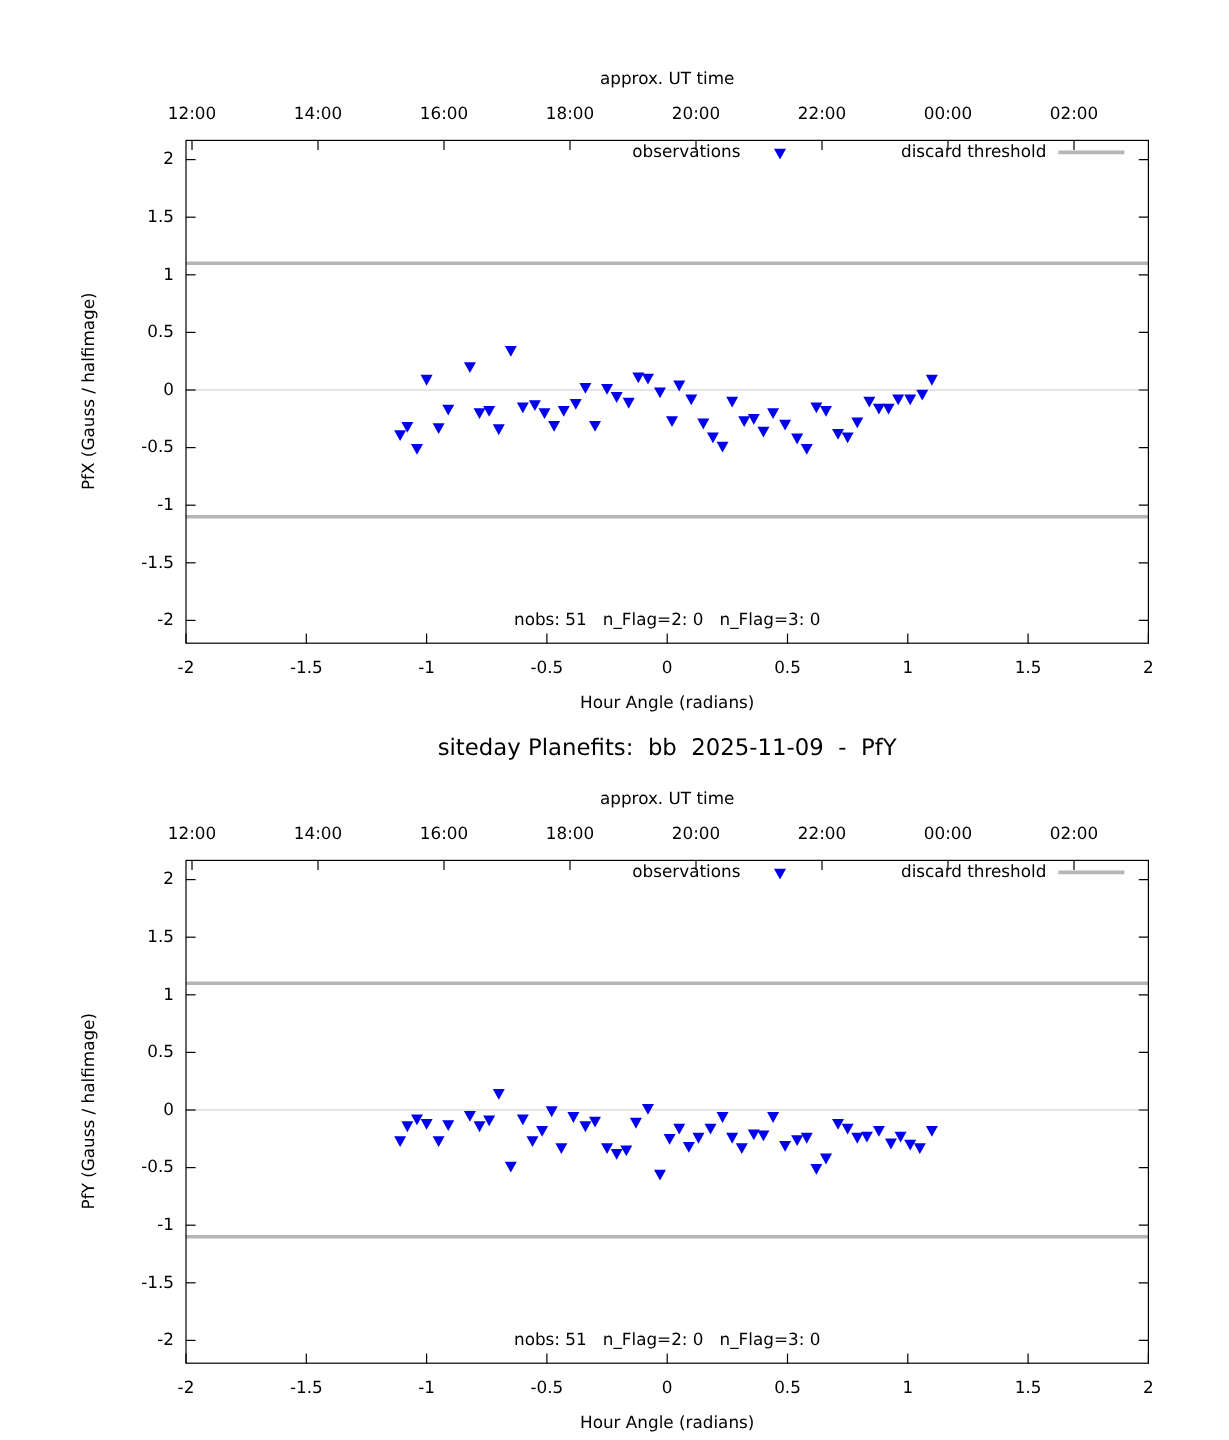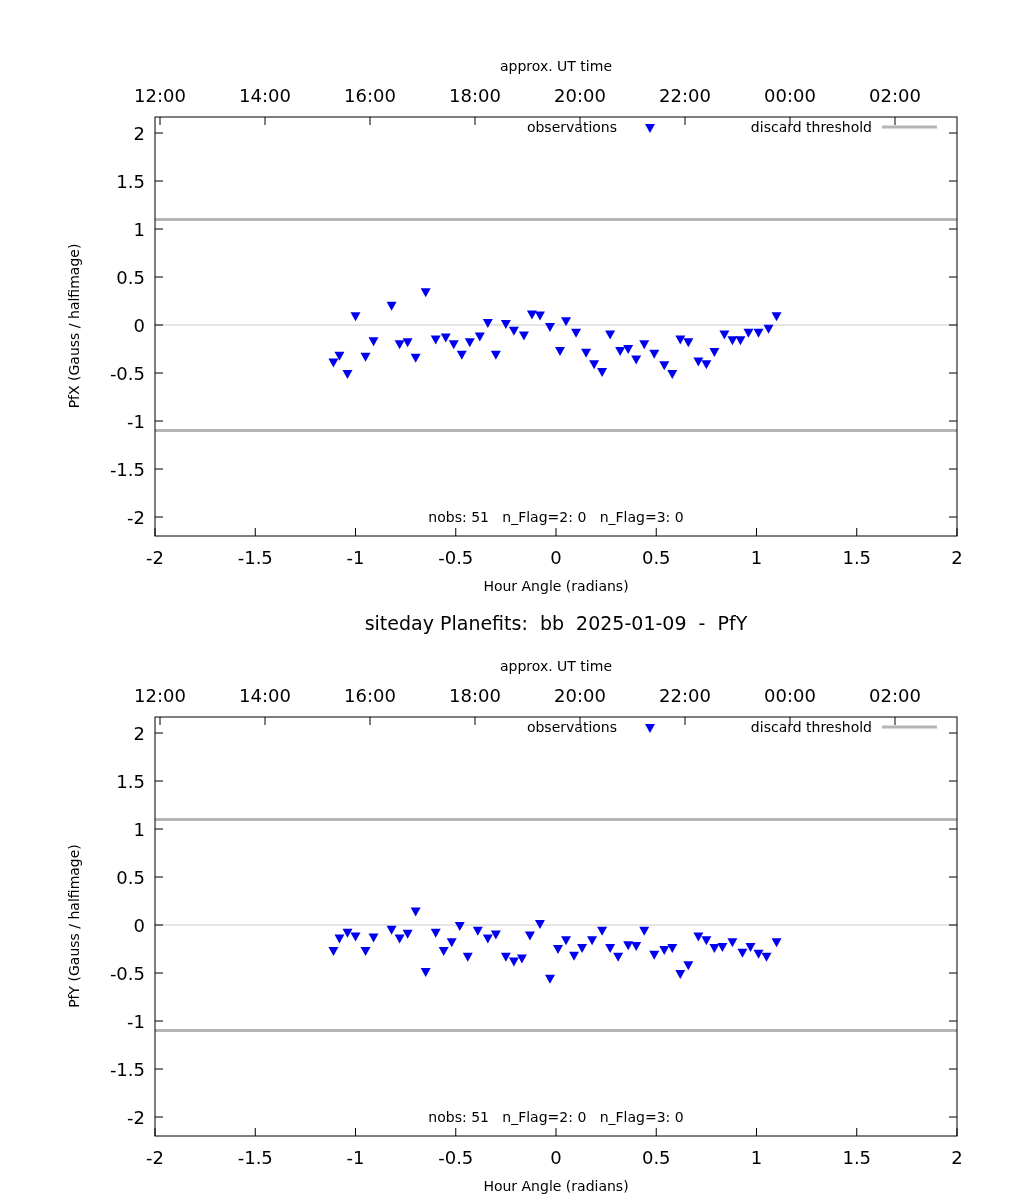--- a/index.html
+++ b/index.html
@@ -3,29 +3,29 @@
 <meta charset="utf-8">
 <style>
   html,body{margin:0;padding:0;background:#fff;}
   #screen{position:relative;width:1024px;height:1200px;background:#ffffff;
           font-family:"DejaVu Sans",sans-serif;color:#000;overflow:hidden;}
   .abs{position:absolute;white-space:pre;}
   .center{transform:translate(-50%,-50%);}
   .rightmid{transform:translate(-100%,-50%);}
   .title{font-size:19px;}
   .lbl{font-size:14px;}
-  .tick{font-size:18px;}
+  .tick{font-size:14px;}
   .ylab{transform:translate(-50%,-50%) rotate(-90deg);transform-origin:center;}
   svg{position:absolute;left:0;}
 </style>
 </head>
 <body>
 
 <div id="screen">
-  <div class="abs center title" style="left:556px;top:623px;">siteday Planefits:  bb  2025-01-09  -  PfY</div>
+  <div class="abs center title" style="left:556px;top:623px;">siteday Planefits:  bb  2025-11-09  -  PfY</div>
   <div id="panels">
       <svg width="1024" height="600" style="top:0px;">
         <line x1="155" y1="219.39999999999998" x2="957" y2="219.39999999999998" stroke="#b5b5b5" stroke-width="3"></line>
         <line x1="155" y1="430.6" x2="957" y2="430.6" stroke="#b5b5b5" stroke-width="3"></line>
         <line x1="155" y1="325" x2="957" y2="325" stroke="#cccccc" stroke-width="1"></line>
         <rect x="155" y="117" width="802" height="419" fill="none" stroke="#000000" stroke-width="1"></rect>
         <line x1="155" y1="536" x2="155" y2="528" stroke="#000000"></line>
         <line x1="255.25" y1="536" x2="255.25" y2="528" stroke="#000000"></line>
         <line x1="355.5" y1="536" x2="355.5" y2="528" stroke="#000000"></line>
         <line x1="455.75" y1="536" x2="455.75" y2="528" stroke="#000000"></line>

